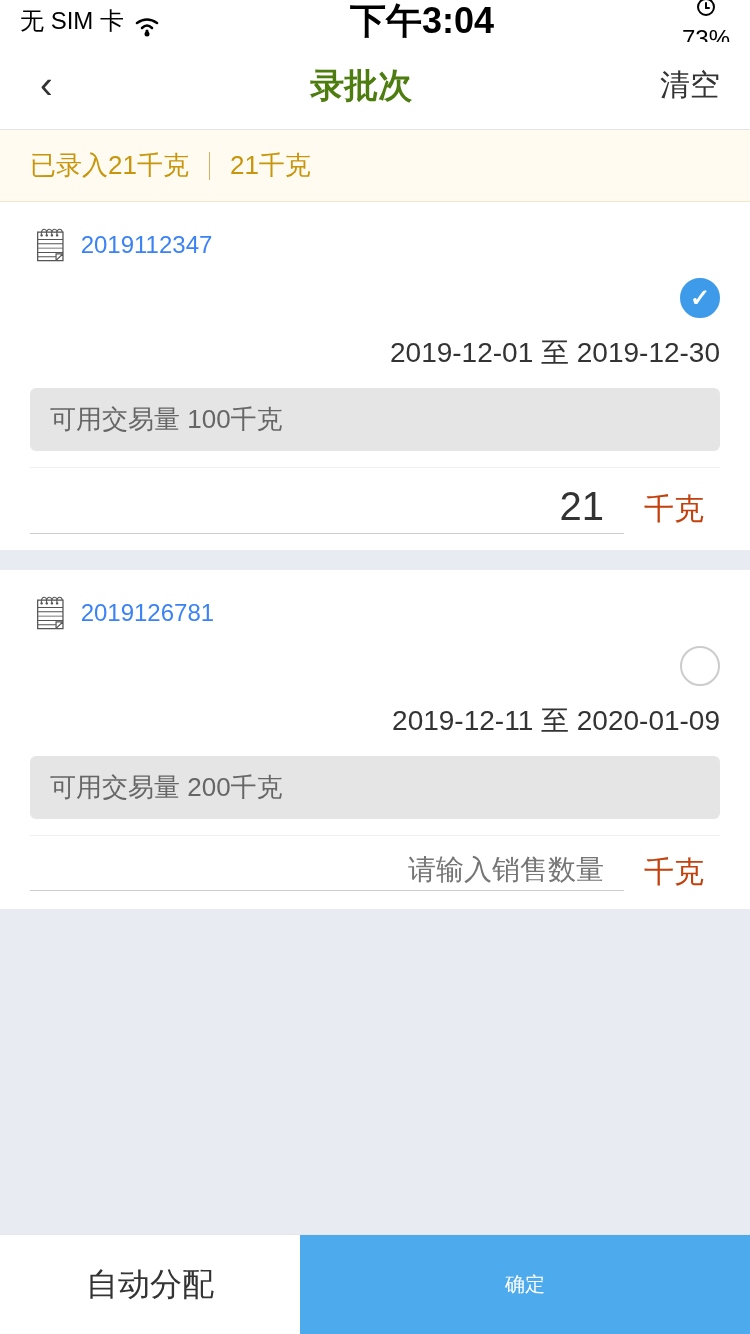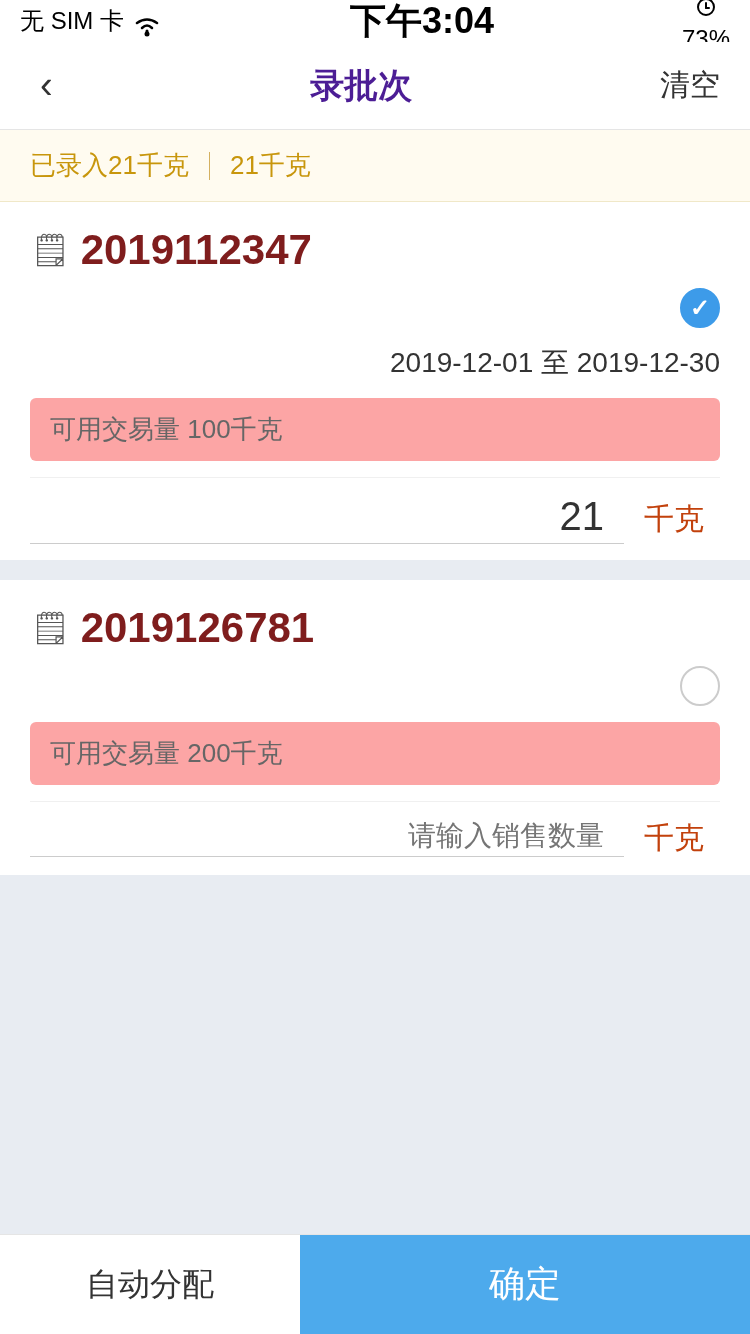--- a/index.html
+++ b/index.html
@@ -55,21 +55,21 @@
     }
     .nav-back {
       font-size: 38px;
       color: #333;
       cursor: pointer;
       padding: 10px;
     }
     .nav-title {
       font-size: 34px;
       font-weight: 600;
-      color: #4c1d95;
+      color: #4d7c0f;
     }
     .nav-action {
       font-size: 30px;
       color: #333;
       cursor: pointer;
     }
 
     
     .info-banner {
       width: 750px;
@@ -106,23 +106,23 @@
       display: flex;
       align-items: center;
       gap: 10px;
       margin-bottom: 14px;
     }
     .batch-icon {
       font-size: 32px;
       color: #555;
     }
     .batch-id {
-      font-size: 42px;
-      font-weight: 700;
-      color: #7f1d1d;
+      font-size: 24px;
+      font-weight: 400;
+      color: #3b82f6;
     }
 
     .batch-date-row {
       display: flex;
       align-items: flex-end;
       gap: 16px;
       margin-bottom: 16px;
       padding-left: 4px;
       flex-direction: column;
     }
@@ -146,21 +146,21 @@
       color: #fff;
       font-size: 24px;
       font-weight: bold;
     }
     .batch-date {
       font-size: 28px;
       color: #333;
     }
 
     .batch-stock-row {
-      background: #fca5a5;
+      background: #e5e5e5;
       border-radius: 6px;
       padding: 14px 20px;
       margin: 0 0 16px 0;
       font-size: 26px;
       color: #666;
     }
 
     .batch-quantity-row {
       display: flex;
       align-items: center;
@@ -214,21 +214,21 @@
       font-size: 32px;
       color: #333;
       background: #fff;
       cursor: pointer;
     }
     .btn-confirm {
       flex: 1.5;
       display: flex;
       align-items: center;
       justify-content: center;
-      font-size: 36px;
+      font-size: 20px;
       color: #fff;
       background: #4daaec;
       cursor: pointer;
     }
 
     .page-wrapper {
       display: flex;
       flex-direction: column;
       min-height: 1334px;
     }
@@ -312,20 +312,21 @@
     <div class="section-divider"></div>
 
     <div class="card-section">
       <div class="batch-item">
         <div class="batch-header">
           <span class="batch-icon">🗒</span>
           <span class="batch-id">2019126781</span>
         </div>
         <div class="batch-date-row">
           <div class="radio-circle"></div>
+          <span class="batch-date">2019-12-11 至 2020-01-09</span>
         </div>
         <div class="batch-stock-row">可用交易量 200千克</div>
 
         <div class="batch-quantity-row">
           <div class="quantity-underline" style="flex:1; justify-content:flex-end; padding-right:20px;">
             <input class="quantity-input" placeholder="请输入销售数量" style="font-size: 28px; font-weight: 400; color: rgb(204, 204, 204); border: none; outline: none; background: transparent; width: 260px; text-align: right;" value="">
           </div>
           <span class="quantity-unit" style="padding-right:16px;">千克</span>
         </div>
       </div>

